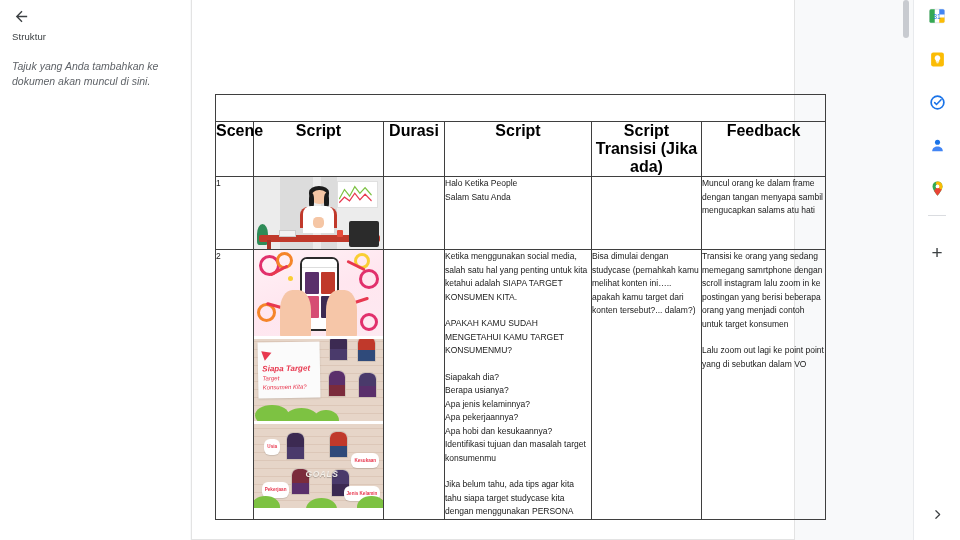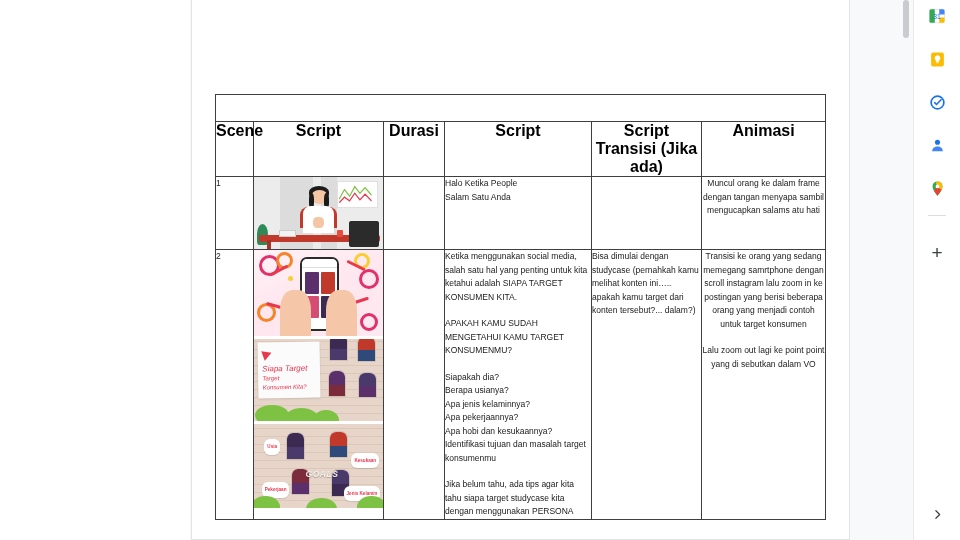--- a/index.html
+++ b/index.html
@@ -59,21 +59,21 @@
     left: 190px; top: 0;
     width: 723px;
     height: 540px;
     background: #f8f9fa;
     overflow: hidden;
   }
   #doc-page {
     position: absolute;
     left: 1px;
     top: 0;
-    width: 659px;
+    width: 604px;
     height: 540px;
     background: #ffffff;
     border: 1px solid #e3e3e3;
     border-top: none;
     box-sizing: border-box;
   }
 
   
   #storyboard-table {
     position: absolute;
@@ -105,21 +105,21 @@
   }
   td.cell-scene {
     font-size: 8.5px;
     padding: 4px 0 0 4px;
     color: #1a1a1a;
   }
   td.cell-gambar { padding: 4px 3px 4px 4px; }
   td.cell-script { padding: 22px 6px 5px 7px; }
   td.cell-script-2 { padding: 7px 6px 5px 7px; }
   td.cell-feedback { padding: 7px 5px 5px 6px; }
-  td.cell-animasi { padding: 7px 5px 5px 6px; text-align: center; }
+  td.cell-animasi { padding: 7px 5px 5px 6px; }
   .para { margin: 0 0 13px 0; }
   .para:last-child { margin-bottom: 0; }
 
   
   .thumb {
     position: relative;
     width: 100%;
     overflow: hidden;
     display: block;
   }
@@ -161,21 +161,21 @@
   .s2-hand-r { position:absolute; right:20%; bottom:-4%; width:24%; height:58%; background:#f6c6a8; border-radius:40% 40% 10% 10%; }
   .s2-dot { position:absolute; border-radius:50%; }
   .s2-ring { position:absolute; border-radius:50%; border:3px solid #f58529; }
   .s2-dash { position:absolute; background:#e8384f; border-radius:2px; }
 
   
   .s3-wall { position:absolute; inset:0; background:
       repeating-linear-gradient(0deg,#e6d5c8 0 7px,#dcc7b8 7px 8px),
       #e6d5c8; }
   .s3-banner { position:absolute; left:3%; top:4%; width:48%; height:68%; background:#fbfbfb; transform:rotate(-1deg); box-shadow:0 1px 2px rgba(0,0,0,.12); }
-  .s3-title { position:absolute; left:7%; top:40%; font-size:8px; font-weight:normal; font-style:italic; color:#e8384f; line-height:9px; }
+  .s3-title { position:absolute; left:7%; top:40%; font-size:8px; font-weight:bold; font-style:italic; color:#e8384f; line-height:9px; }
   .s3-sub { position:absolute; left:7%; top:58%; font-size:6px; font-style:italic; color:#e8384f; line-height:8px; }
   .s3-plane { position:absolute; left:8%; top:12%; width:0; height:0; border-left:9px solid #e8384f; border-top:5px solid transparent; border-bottom:5px solid transparent; transform:rotate(-20deg); }
   .s3-window { position:absolute; width:13%; height:30%; background:#fff; border:1px solid #cfc0b4; border-radius:7px 7px 0 0; overflow:hidden; }
   .s3-window .p { position:absolute; left:0; right:0; top:0; height:55%; }
   .s3-window .q { position:absolute; left:0; right:0; bottom:0; top:55%; background:#4a3a6b; }
   .s3-bush { position:absolute; bottom:-6%; width:26%; height:26%; background:#7dc242; border-radius:50%; }
   .s3-goals { position:absolute; left:40%; top:52%; font-size:8.5px; font-weight:bold; font-style:italic; color:#f2eee8; text-shadow:0 1px 1px rgba(0,0,0,.25); letter-spacing:.5px; }
   .s3-tag { position:absolute; background:#fff; color:#e8384f; font-size:4.6px; font-weight:bold; padding:1px 3px; border-radius:6px; white-space:nowrap; box-shadow:0 1px 1px rgba(0,0,0,.12); }
 
   
@@ -233,20 +233,29 @@
     color: #3c4043;
     line-height: 1;
     font-family: "Liberation Sans", sans-serif;
   }
 </style>
 </head>
 <body>
 
 <div id="app">
 
+  <div id="outline-panel">
+    <div id="back-button">
+      <svg width="17" height="17" viewBox="0 0 24 24" aria-hidden="true">
+        <path d="M20 11H7.8l5.6-5.6L12 4l-8 8 8 8 1.4-1.4L7.8 13H20z" fill="#3c4043"></path>
+      </svg>
+    </div>
+    <div class="outline-label">Struktur</div>
+    <div class="outline-hint">Tajuk yang Anda tambahkan ke dokumen akan muncul di sini.</div>
+  </div>
 
   <div id="doc-canvas">
     <div id="doc-page">
 
       <table id="storyboard-table">
         <colgroup>
           <col style="width:38px">
           <col style="width:130px">
           <col style="width:61px">
           <col style="width:147px">
@@ -259,21 +268,21 @@
           <tr class="spacer-row">
             <td colspan="6"></td>
           </tr>
 
           <tr>
             <th class="col-scene">Scene</th>
             <th>Script</th>
             <th>Durasi</th>
             <th>Script</th>
             <th>Script Transisi   (Jika ada)</th>
-            <th>Animasi</th>
+            <th>Feedback</th>
           </tr>
 
           <tr>
             <td class="cell cell-scene">1</td>
 
             <td class="cell cell-gambar">
               <span class="thumb thumb-1">
                 <span class="s1-wall"></span>
                 <span class="s1-panel"></span>
                 <span class="s1-panel2"></span>

